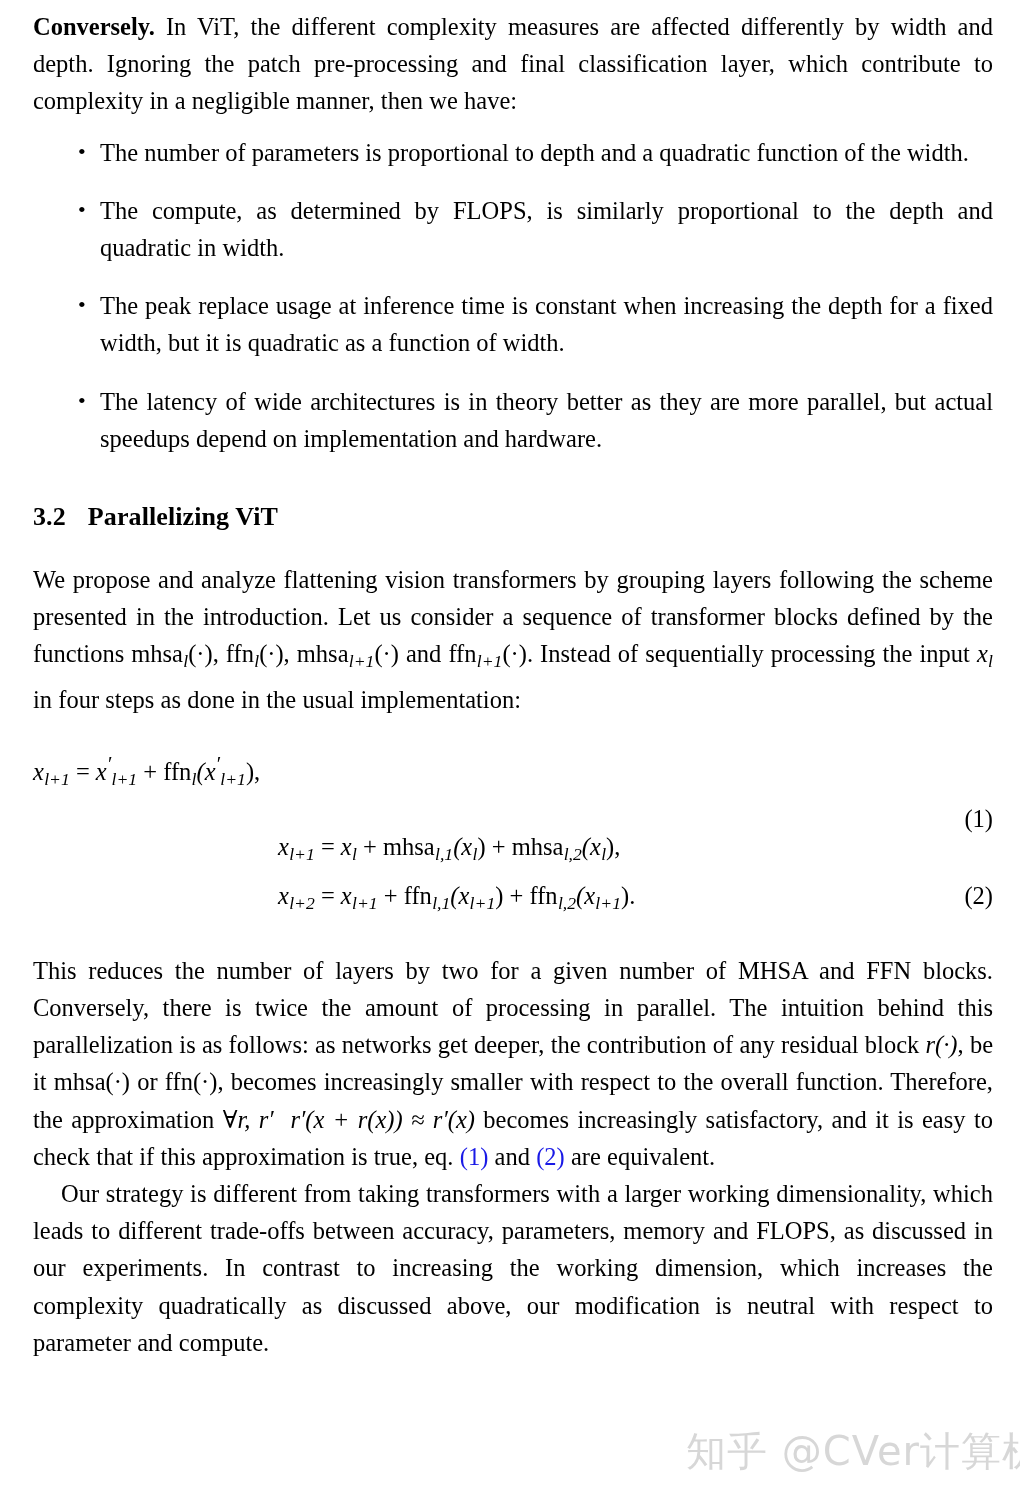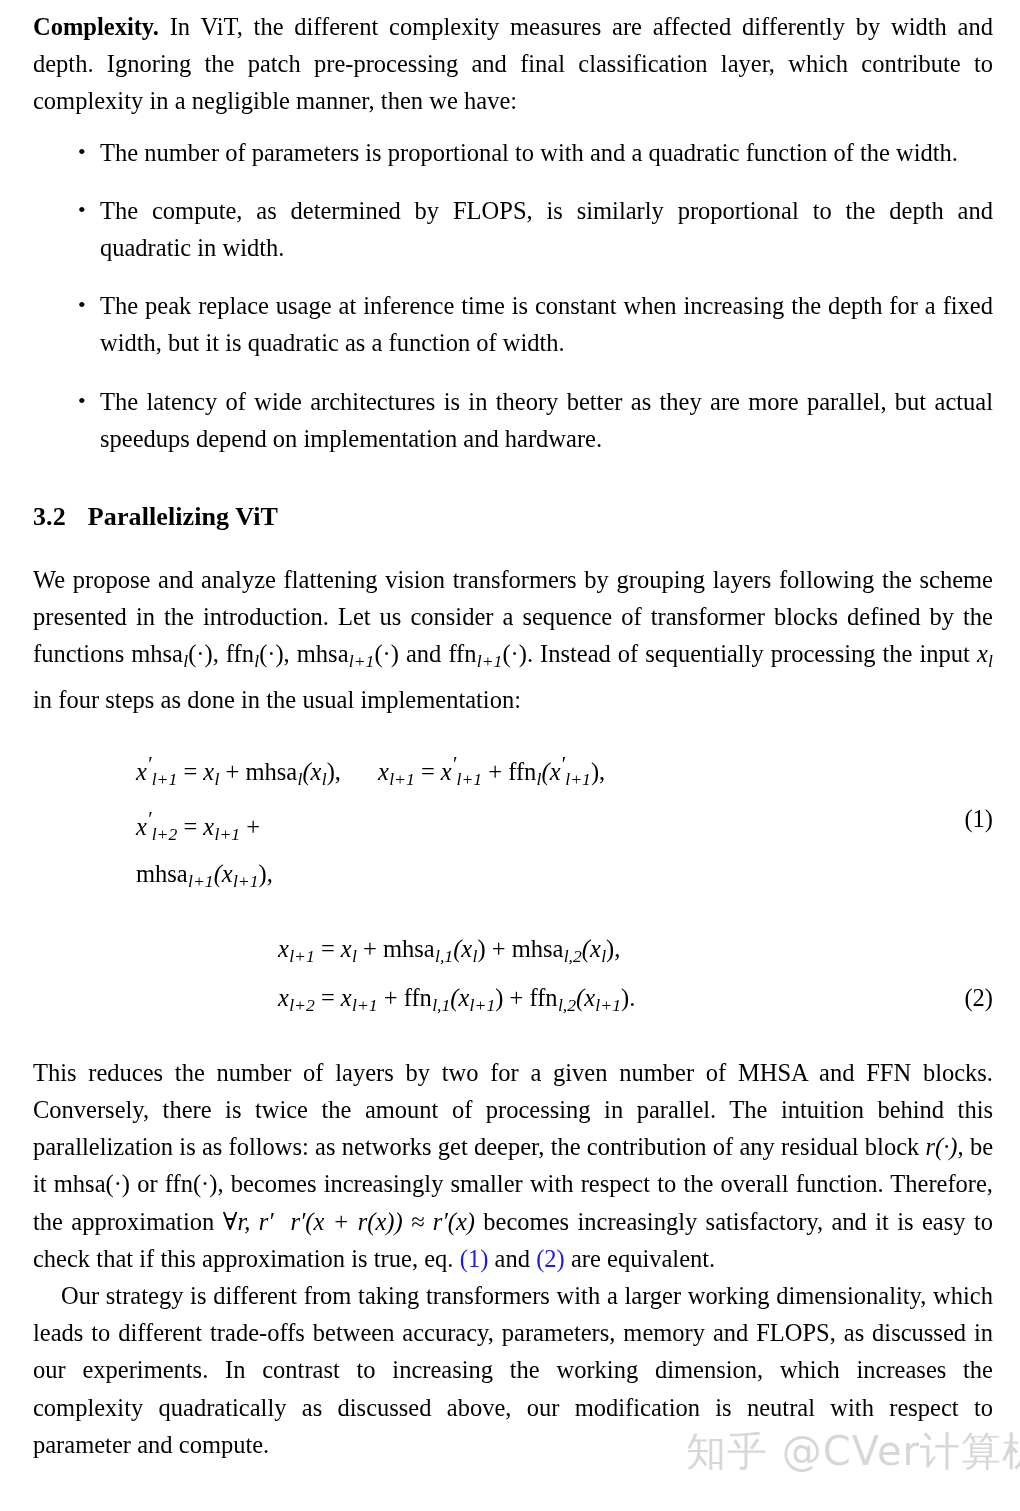--- a/index.html
+++ b/index.html
@@ -126,26 +126,26 @@
     letter-spacing: 1px;
     pointer-events: none;
   }
 </style>
 </head>
 <body>
 
 <div class="page">
   <div class="content">
 
-    <p class="body-text"><span class="bold-lead">Complexity.</span><span> In ViT, the different complexity measures are affected differently by width and depth. Ignoring the patch pre-processing and final classification layer, which contribute to complexity in a negligible manner, then we have:</span></p>
+    <p class="body-text"><span class="bold-lead">Conversely.</span><span> In ViT, the different complexity measures are affected differently by width and depth. Ignoring the patch pre-processing and final classification layer, which contribute to complexity in a negligible manner, then we have:</span></p>
 
     <ul class="bullets">
       <li>
         <span class="bullet-mark">•</span>
-        <span class="ital">The number of parameters</span><span> is proportional to with and a quadratic function of the width.</span>
+        <span class="ital">The number of parameters</span><span> is proportional to depth and a quadratic function of the width.</span>
       </li>
       <li>
         <span class="bullet-mark">•</span>
         <span class="ital">The compute,</span><span> as determined by FLOPS, is similarly proportional to the depth and quadratic in width.</span>
       </li>
       <li>
         <span class="bullet-mark">•</span>
         <span class="ital">The peak replace usage at inference time</span><span> is constant when increasing the depth for a fixed width, but it is quadratic as a function of width.</span>
       </li>
       <li>
@@ -153,43 +153,29 @@
         <span class="ital">The latency</span><span> of wide architectures is in theory better as they are more parallel, but actual speedups depend on implementation and hardware.</span>
       </li>
     </ul>
 
     <h2 class="section-heading" style="margin-top:43px;"><span class="sec-num">3.2</span><span>Parallelizing ViT</span></h2>
 
     <p class="body-text" style="margin-top:27px;"><span>We propose and analyze flattening vision transformers by grouping layers following the scheme presented in the introduction. Let us consider a sequence of transformer blocks defined by the functions </span><span class="math"><span class="mop">mhsa</span><span class="msub">l</span><span>(·),</span> <span class="mop">ffn</span><span class="msub">l</span><span>(·),</span> <span class="mop">mhsa</span><span class="msub">l+1</span><span>(·)</span></span><span> and </span><span class="math"><span class="mop">ffn</span><span class="msub">l+1</span><span>(·)</span></span><span>. Instead of sequentially processing the input </span><span class="math"><span class="mvar">x</span><span class="msub">l</span></span><span> in four steps as done in the usual implementation:</span></p>
 
     <div class="eq-block math" style="margin-top:26px;">
       <div class="eq-row">
-        <div class="eq-col-a">
-          <span class="mvar">x</span><sup class="prime">′</sup><span class="msub">l+1</span>
-          <span>=</span>
-          <span class="mvar">x</span><span class="msub">l</span>
-          <span>+</span>
-          <span class="mop">mhsa</span><span class="msub">l</span><span class="mvar">(x</span><span class="msub">l</span><span>),</span>
-        </div>
         <div class="eq-col-b">
           <span class="mvar">x</span><span class="msub">l+1</span>
           <span>=</span>
           <span class="mvar">x</span><sup class="prime">′</sup><span class="msub">l+1</span>
           <span>+</span>
           <span class="mop">ffn</span><span class="msub">l</span><span class="mvar">(x</span><sup class="prime">′</sup><span class="msub">l+1</span><span>),</span>
         </div>
       </div>
       <div class="eq-row">
-        <div class="eq-col-a">
-          <span class="mvar">x</span><sup class="prime">′</sup><span class="msub">l+2</span>
-          <span>=</span>
-          <span class="mvar">x</span><span class="msub">l+1</span>
-          <span>+</span>
-          <span class="mop">mhsa</span><span class="msub">l+1</span><span class="mvar">(x</span><span class="msub">l+1</span><span>),</span>
-        </div>
         <span class="eq-tag">(1)</span>
       </div>
     </div>
 
 
     <div class="eq-block math" style="margin-top:27px;">
       <div class="eq-centered">
         <span class="mvar">x</span><span class="msub">l+1</span>
         <span>=</span>
         <span class="mvar">x</span><span class="msub">l</span>

